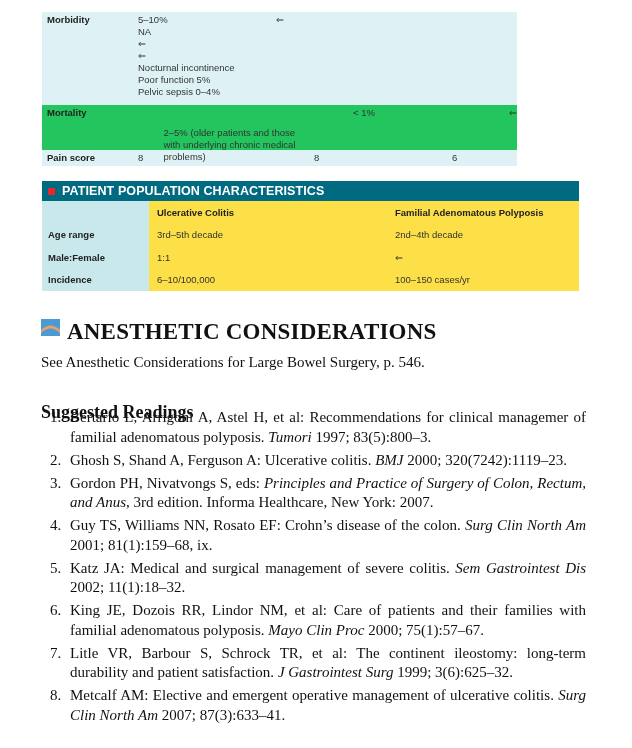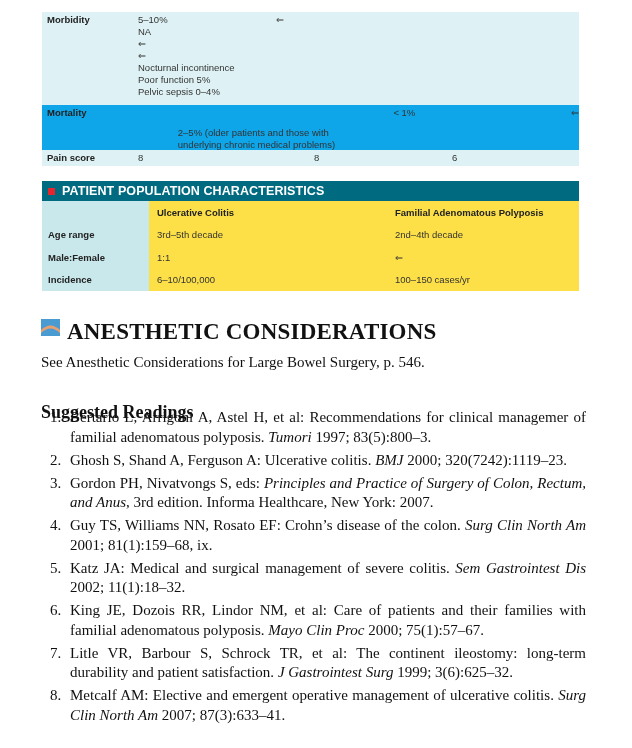--- a/index.html
+++ b/index.html
@@ -1,21 +1,21 @@
 <!DOCTYPE html>
 <html><head>
 <meta charset="utf-8">
 <style>
   html, body { margin:0; padding:0; background:#ffffff; }
   body { width:632px; height:748px; position:relative; overflow:hidden; font-family:"Liberation Serif", serif; color:#111; }
 
   
-  .tbl1 { position:absolute; left:42px; top:12px; width:537px; font-family:"Liberation Sans", sans-serif; font-size:9.5px; line-height:12px; color:#333; }
+  .tbl1 { position:absolute; left:42px; top:12px; width:475px; font-family:"Liberation Sans", sans-serif; font-size:9.5px; line-height:12px; color:#333; }
   .tbl1 .row { display:flex; background:#def2f5; }
-  .tbl1 .row.alt { background:#0ea5e9;gap:40px; }
+  .tbl1 .row.alt { background:#22c55e;gap:40px; }
   .tbl1 .cell { padding:2px 0 3px 0; box-sizing:border-box; }
   .tbl1 .c0 { width:96px; padding-left:5px; font-weight:bold; color:#222; }
   .tbl1 .c1 { width:176px; }
   .tbl1 .c2 { width:138px; }
   .tbl1 .c3 { flex:1; }
   .tbl1 .line { display:block; white-space:nowrap; }
   .tbl1 .wrap { white-space:normal; padding-right:10px;margin-top:20px; }
   .r-morb { height:93px; }
   .r-mort { height:45px; }
   .r-pain { height:16px; }

